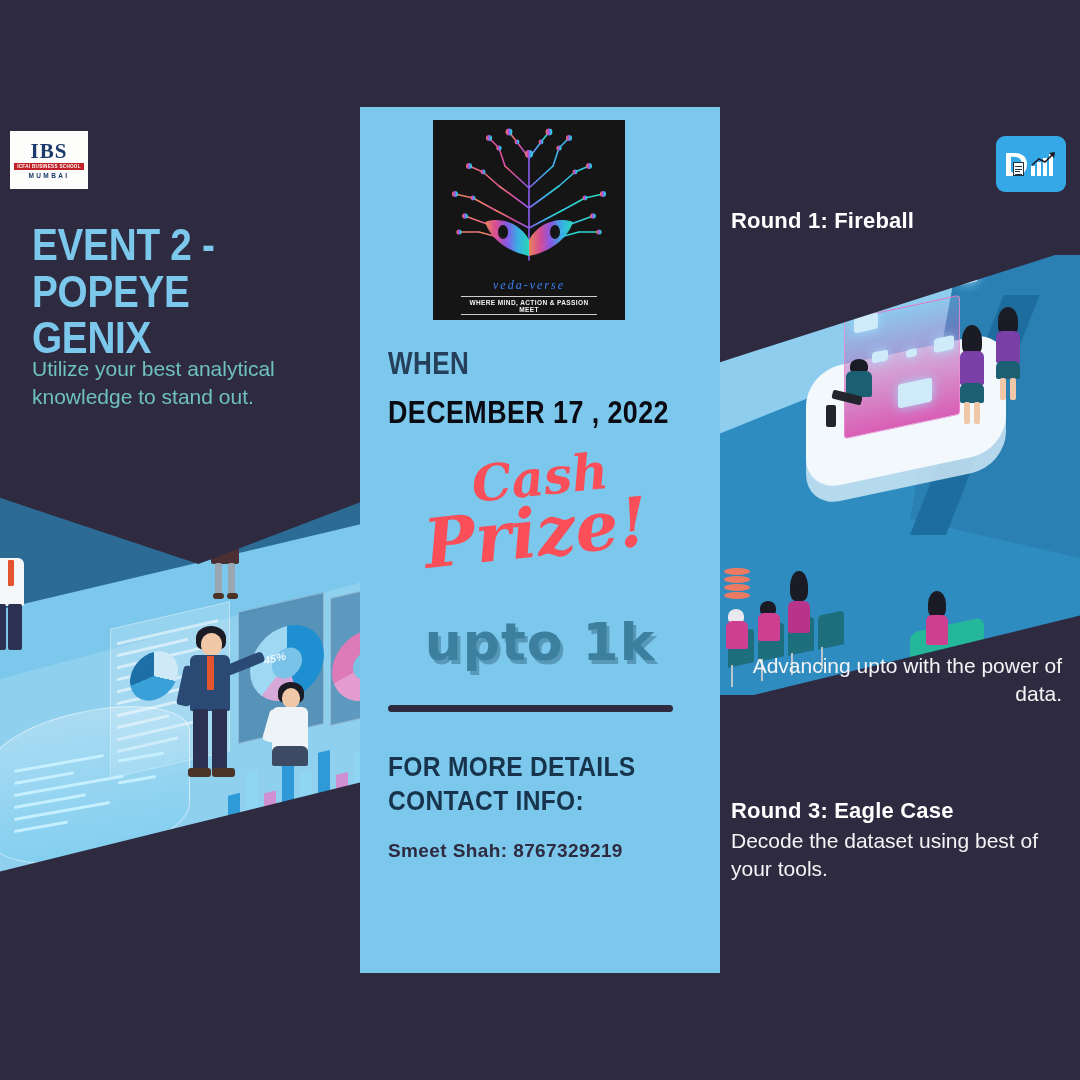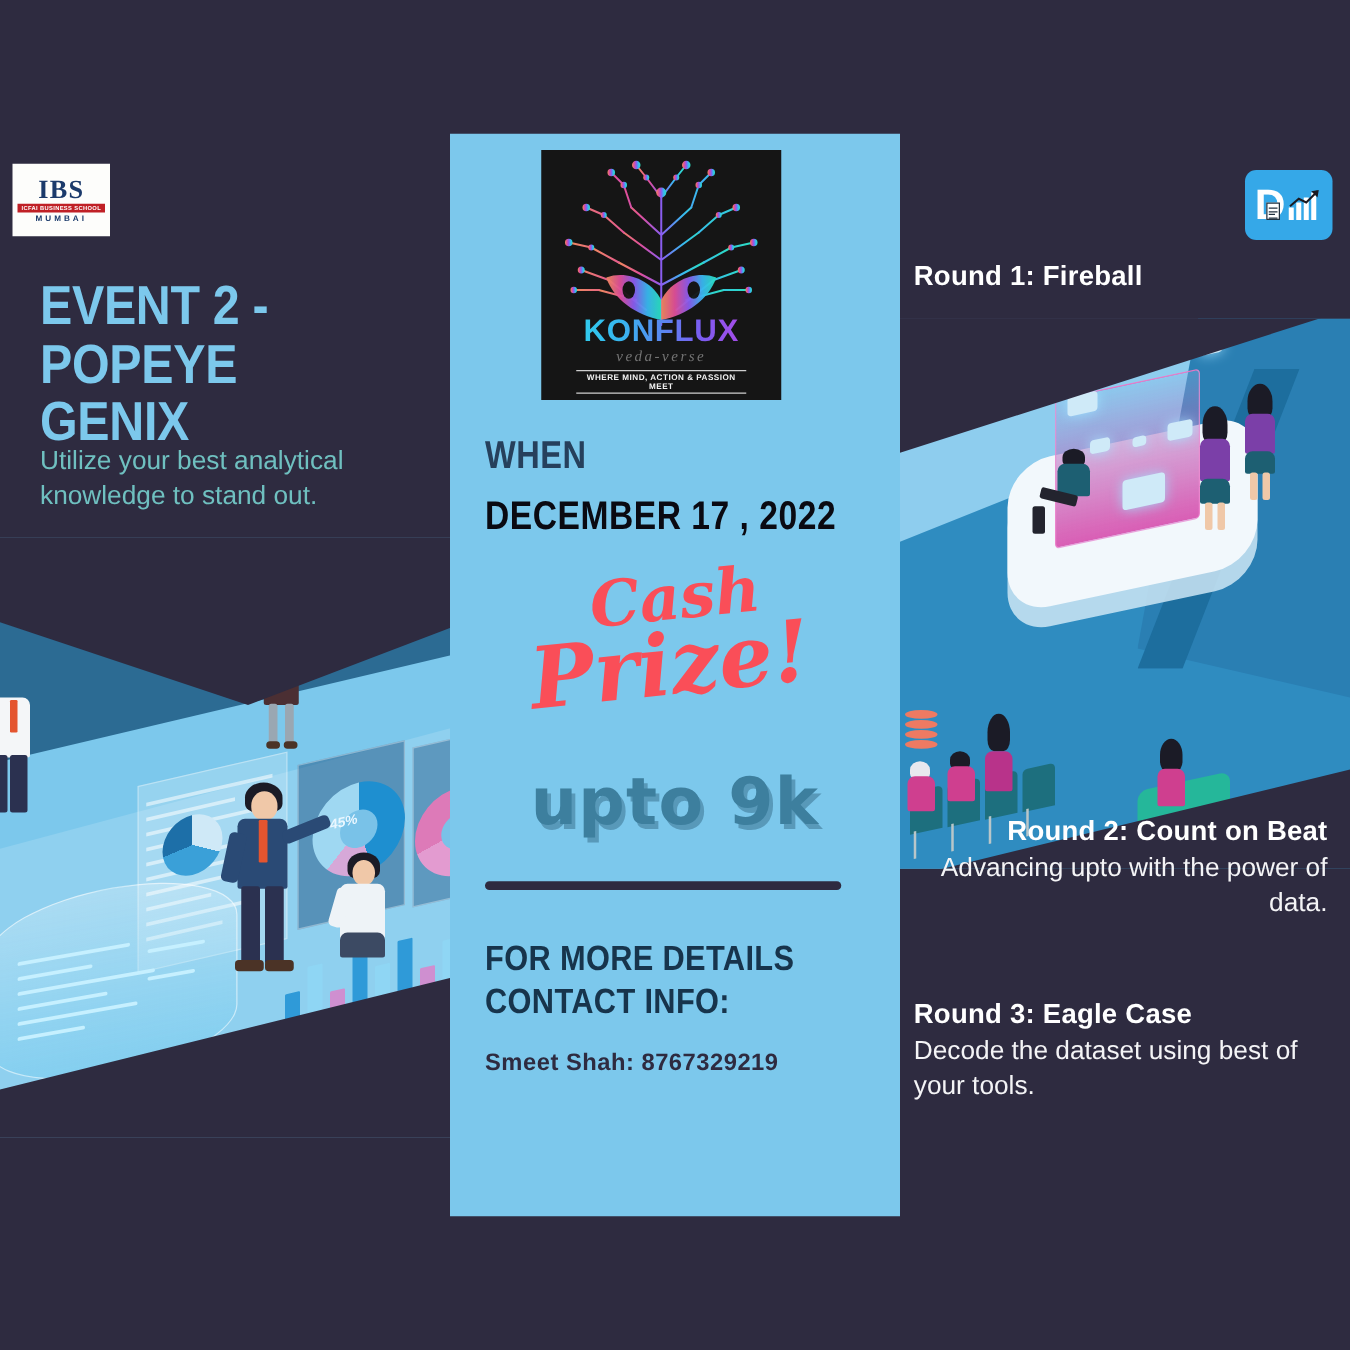--- a/index.html
+++ b/index.html
@@ -84,21 +84,21 @@
   .tokens i{position:absolute;display:block;width:26px;height:7px;border-radius:50%;background:#ef7a62;}
 
   
   .center{position:absolute;left:360px;top:107px;width:360px;height:866px;background:#7cc8ec;}
   .konflux{position:absolute;left:433px;top:120px;width:192px;height:200px;background:#151515;overflow:hidden;}
   .feathers{position:absolute;left:50%;top:8px;transform:translateX(-50%);}
   .kf-title{position:absolute;left:0;right:0;top:131px;text-align:center;font-size:25px;font-weight:bold;
      letter-spacing:.5px;font-family:"Liberation Sans",sans-serif;
      background:linear-gradient(90deg,#2ae0e8,#37b6f0,#7b5cf0,#d23ce0);
      -webkit-background-clip:text;background-clip:text;color:transparent;}
-  .kf-sub{position:absolute;left:0;right:0;top:158px;text-align:center;font-size:12px;color:#737373;
+  .kf-sub{position:absolute;left:0;right:0;top:158px;text-align:center;font-size:12px;color:#3b82f6;
      font-style:italic;letter-spacing:2px;font-family:"Liberation Serif",serif;}
   .kf-tag{position:absolute;left:28px;right:28px;top:176px;text-align:center;font-size:6.5px;color:#f2f2f2;
      font-weight:bold;letter-spacing:.4px;border-top:1px solid #cfcfcf;border-bottom:1px solid #cfcfcf;padding:1.5px 0;}
 
   .when{position:absolute;left:388px;top:346px;font-size:31px;font-weight:bold;color:#26405c;
      letter-spacing:.5px;transform:scaleX(.84);transform-origin:left center;}
   .date{position:absolute;left:388px;top:394px;font-size:32px;font-weight:bold;color:#0a0a12;
      letter-spacing:.5px;transform:scaleX(.84);transform-origin:left center;}
 
   .cash{position:absolute;left:360px;width:360px;top:455px;text-align:center;color:#fa4e58;
@@ -345,33 +345,32 @@
           <circle cx="78" cy="14" r="2.4"></circle>
           <circle cx="102" cy="14" r="2.4"></circle>
       </g>
       <g fill="url(#fg)" opacity=".95">
         <path d="M90 128 C70 124 52 112 46 94 C62 88 82 96 90 112 Z"></path>
         <path d="M90 128 C110 124 128 112 134 94 C118 88 98 96 90 112 Z"></path>
         <ellipse cx="64" cy="104" rx="5" ry="7" fill="#151515"></ellipse>
         <ellipse cx="116" cy="104" rx="5" ry="7" fill="#151515"></ellipse>
       </g>
     </svg>
-    <div class="kf-title">KONFLUX</div>
     <div class="kf-sub">veda-verse</div>
     <div class="kf-tag">WHERE MIND, ACTION &amp; PASSION MEET</div>
   </div>
 
   <div class="when">WHEN</div>
   <div class="date">DECEMBER 17 , 2022</div>
 
   <div class="cash">
     <span class="l1">Cash</span>
     <span class="l2">Prize!</span>
   </div>
-  <div class="upto">upto 9k</div>
+  <div class="upto">upto 1k</div>
 
   <div class="divider"></div>
 
   <div class="details">
     <div>FOR MORE DETAILS</div>
     <div>CONTACT INFO:</div>
   </div>
   <div class="contacts">
     <div>Smeet Shah: 8767329219</div>
   </div>
@@ -404,21 +403,20 @@
       <rect x="19" y="3" width="4" height="22" fill="#fff"></rect>
       <path d="M2 14 L9 8 L15 11 L24 2" stroke="#1a1a22" stroke-width="1.6" fill="none"></path>
       <path d="M19 2 L25 1 L24 7 Z" fill="#1a1a22"></path>
     </svg>
   </div>
 
   <div class="r1">
     <div class="rhead">Round 1: Fireball</div>
   </div>
   <div class="r2">
-    <div class="rhead">Round 2: Count on Beat</div>
     <div class="rbody">Advancing upto with the power of data.</div>
   </div>
   <div class="r3">
     <div class="rhead">Round 3: Eagle Case</div>
     <div class="rbody">Decode the dataset using best of your tools.</div>
   </div>
 
 </div>
 
 </body></html>

